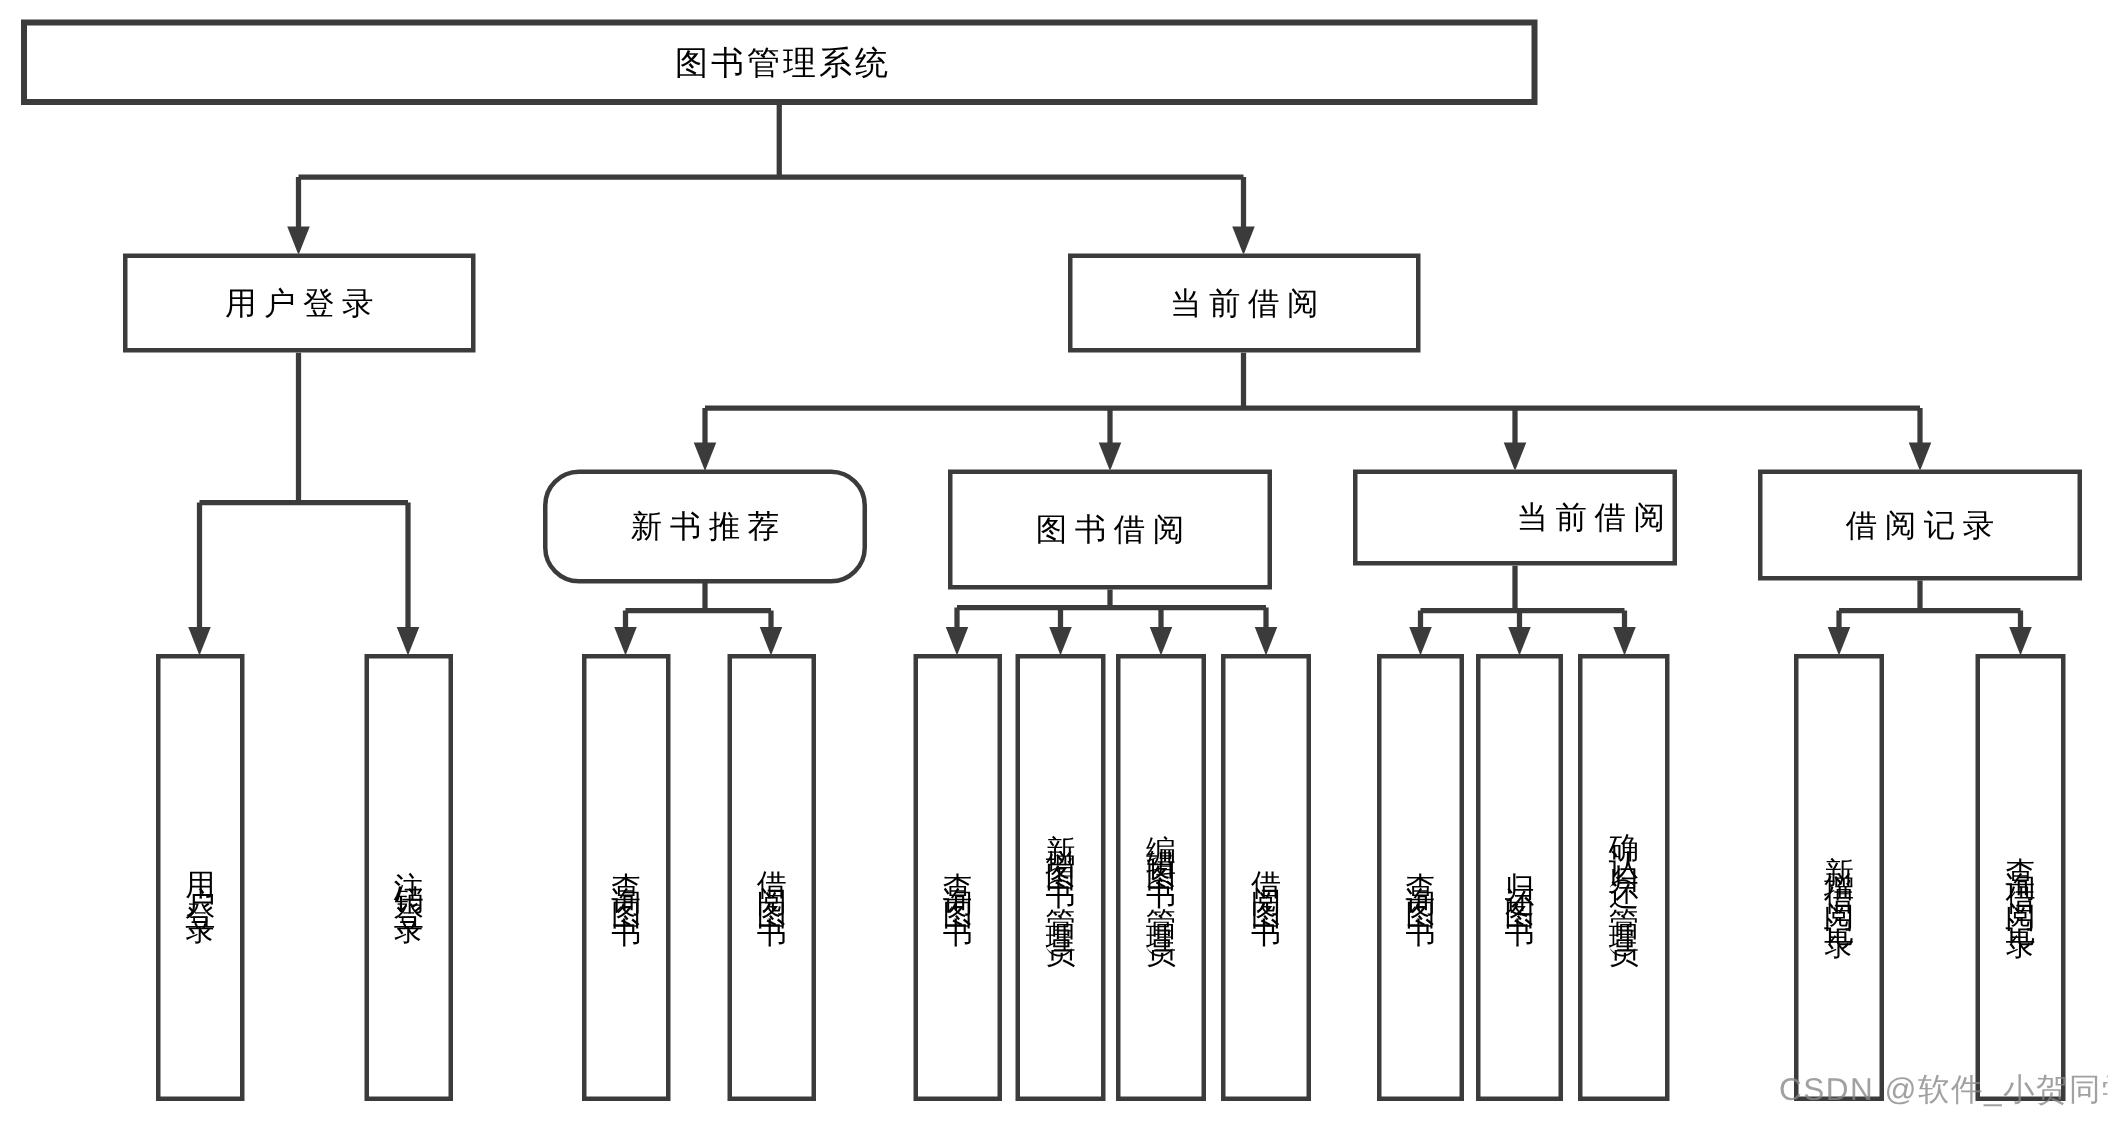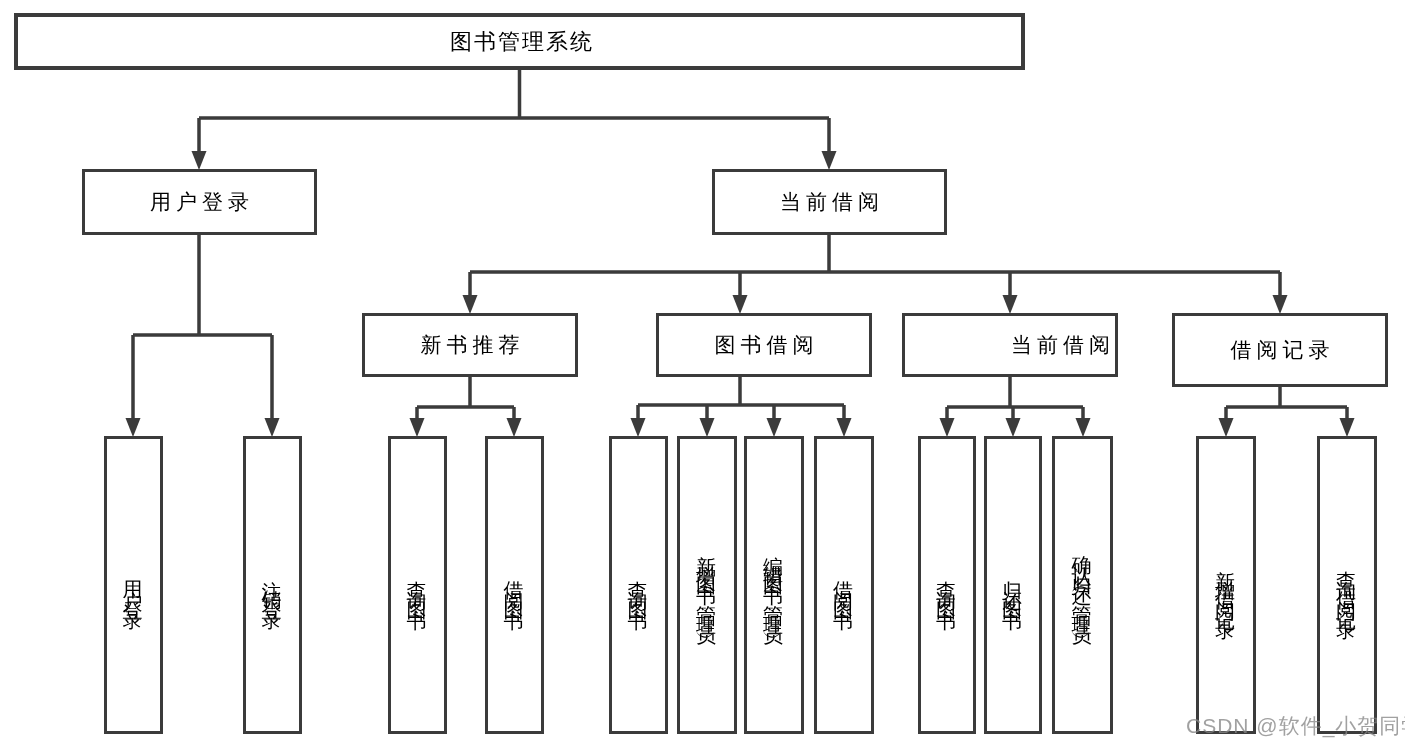--- a/index.html
+++ b/index.html
@@ -82,24 +82,24 @@
     <span class="lbl">图书管理系统</span>
   </div>
 
   <div class="node" style="left:82px; top:169px; width:235px; height:66px;">
     <span class="lbl">用户登录</span>
   </div>
   <div class="node" style="left:712px; top:169px; width:235px; height:66px;">
     <span class="lbl">当前借阅</span>
   </div>
 
-  <div class="node" style="left:362px; top:313px; width:216px; height:64px;">
+  <div class="node" style="left:362px; top:313px; width:216px; height:76px;border-radius:24px;">
     <span class="lbl">新书推荐</span>
   </div>
-  <div class="node" style="left:656px; top:313px; width:216px; height:64px;">
+  <div class="node" style="left:632px; top:313px; width:216px; height:80px;">
     <span class="lbl">图书借阅</span>
   </div>
   <div class="node" style="left:902px; top:313px; width:216px; height:64px;justify-content:flex-end;">
     <span class="lbl">当前借阅</span>
   </div>
   <div class="node" style="left:1172px; top:313px; width:216px; height:74px;">
     <span class="lbl">借阅记录</span>
   </div>
 
   <div class="node leaf" style="left:104px; top:436px; width:59px; height:298px;">

